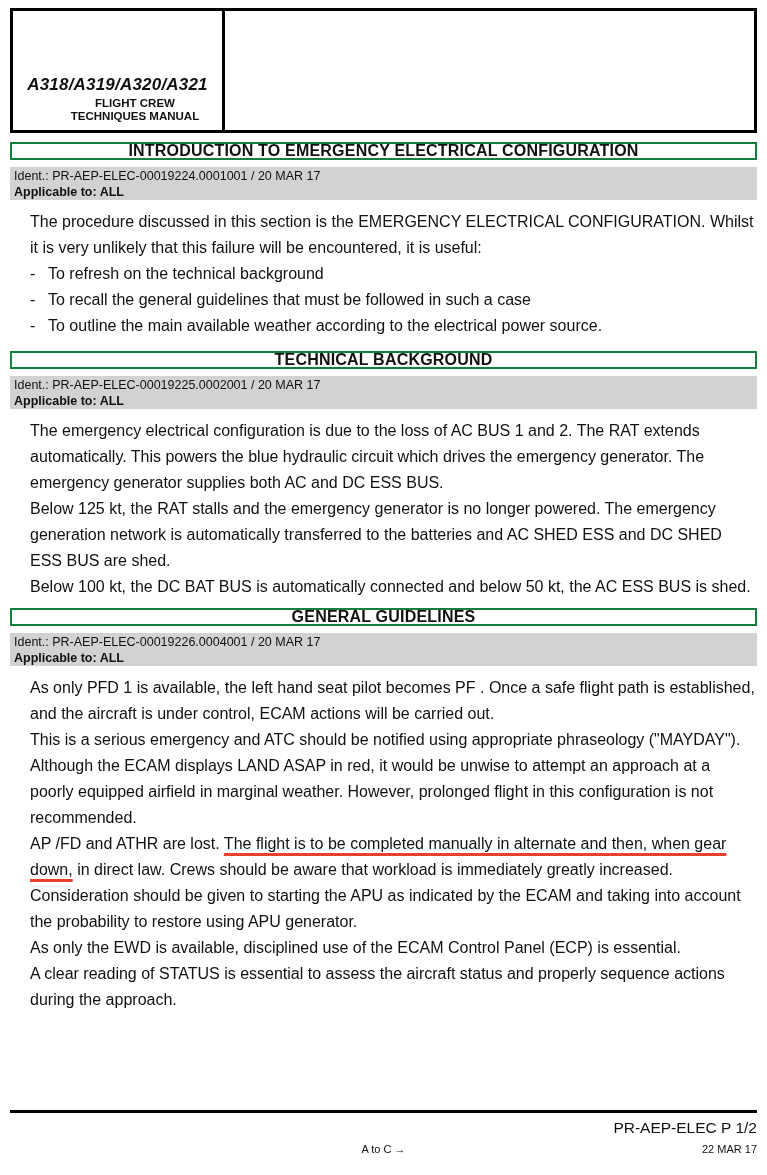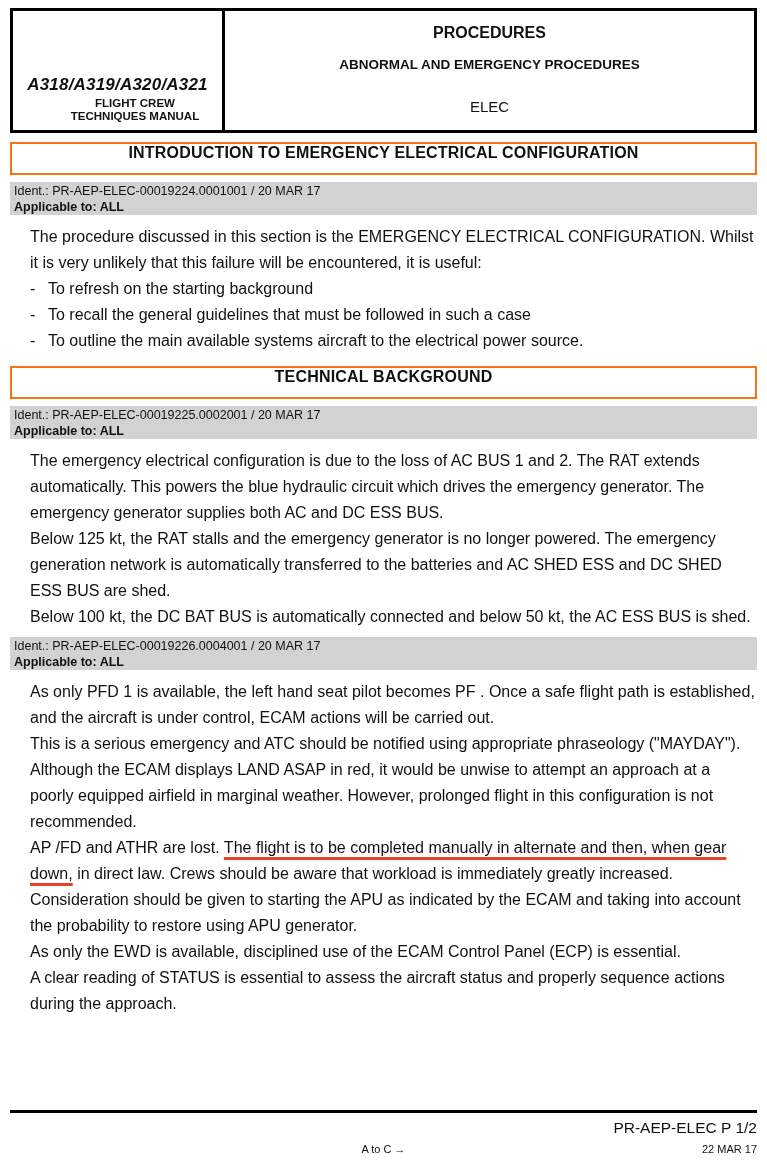--- a/index.html
+++ b/index.html
@@ -67,24 +67,24 @@
     margin-top:15px;
   }
   .chapter{
     font-size:15px;
     margin-top:26px;
   }
 
   
   .section-title-box{
     margin:0 10px;
-    border:2px solid #f97316;
-    height:33px;
+    border:2px solid #15803d;
+    height:18px;
     display:flex;
-    align-items:flex-start;
+    align-items:center;
     justify-content:center;
     font-weight:bold;
     font-size:16px;
     letter-spacing:0.2px;
   }
   .ident-bar{
     margin:7px 10px 0 10px;
     background:var(--ident-bg);
     padding:1px 4px 0 4px;
   }
@@ -154,63 +154,61 @@
 <body>
 
 <div class="page">
 
   <div class="header-table">
     <div class="header-left">
       <div class="models">A318/A319/A320/A321</div>
       <div class="manual-line">FLIGHT CREW</div>
       <div class="manual-line">TECHNIQUES MANUAL</div>
     </div>
-    <div class="header-right">
-      <div class="doc-type">PROCEDURES</div>
-      <div class="doc-subtype">ABNORMAL AND EMERGENCY PROCEDURES</div>
-      <div class="chapter">ELEC</div>
-    </div>
   </div>
 
   <div class="section-title-box mt-title-1">
     <span>INTRODUCTION TO EMERGENCY ELECTRICAL CONFIGURATION</span>
   </div>
   <div class="ident-bar">
     <div class="ident-line">Ident.: PR-AEP-ELEC-00019224.0001001 / 20 MAR 17</div>
     <div class="applicable-line">Applicable to: ALL</div>
   </div>
   <div class="body-text mt-body">
     <div>The procedure discussed in this section is the EMERGENCY ELECTRICAL CONFIGURATION. Whilst it is very unlikely that this failure will be encountered, it is useful:</div>
     <div class="bullet-row">
       <span class="bullet-marker">-</span>
-      <span class="bullet-text">To refresh on the starting background</span>
+      <span class="bullet-text">To refresh on the technical background</span>
     </div>
     <div class="bullet-row">
       <span class="bullet-marker">-</span>
       <span class="bullet-text">To recall the general guidelines that must be followed in such a case</span>
     </div>
     <div class="bullet-row">
       <span class="bullet-marker">-</span>
-      <span class="bullet-text">To outline the main available systems aircraft to the electrical power source.</span>
+      <span class="bullet-text">To outline the main available weather according to the electrical power source.</span>
     </div>
   </div>
 
   <div class="section-title-box mt-title-2">
     <span>TECHNICAL BACKGROUND</span>
   </div>
   <div class="ident-bar">
     <div class="ident-line">Ident.: PR-AEP-ELEC-00019225.0002001 / 20 MAR 17</div>
     <div class="applicable-line">Applicable to: ALL</div>
   </div>
   <div class="body-text mt-body">
     <div>The emergency electrical configuration is due to the loss of AC BUS 1 and 2. The RAT extends automatically. This powers the blue hydraulic circuit which drives the emergency generator. The emergency generator supplies both AC and DC ESS BUS.</div>
     <div>Below 125 kt, the RAT stalls and the emergency generator is no longer powered. The emergency generation network is automatically transferred to the batteries and AC SHED ESS and DC SHED ESS BUS are shed.</div>
     <div>Below 100 kt, the DC BAT BUS is automatically connected and below 50 kt, the AC ESS BUS is shed.</div>
   </div>
 
+  <div class="section-title-box mt-title-3">
+    <span>GENERAL GUIDELINES</span>
+  </div>
   <div class="ident-bar">
     <div class="ident-line">Ident.: PR-AEP-ELEC-00019226.0004001 / 20 MAR 17</div>
     <div class="applicable-line">Applicable to: ALL</div>
   </div>
   <div class="body-text mt-body">
     <div>As only PFD 1 is available, the left hand seat pilot becomes PF . Once a safe flight path is established, and the aircraft is under control, ECAM actions will be carried out.</div>
     <div>This is a serious emergency and ATC should be notified using appropriate phraseology ("MAYDAY"). Although the ECAM displays LAND ASAP in red, it would be unwise to attempt an approach at a poorly equipped airfield in marginal weather. However, prolonged flight in this configuration is not recommended.</div>
     <div><span>AP /FD and ATHR are lost. </span><span class="red-underline">The flight is to be completed manually in alternate and then, when gear down,</span><span> in direct law. Crews should be aware that workload is immediately greatly increased.</span></div>
     <div>Consideration should be given to starting the APU as indicated by the ECAM and taking into account the probability to restore using APU generator.</div>
     <div>As only the EWD is available, disciplined use of the ECAM Control Panel (ECP) is essential.</div>

